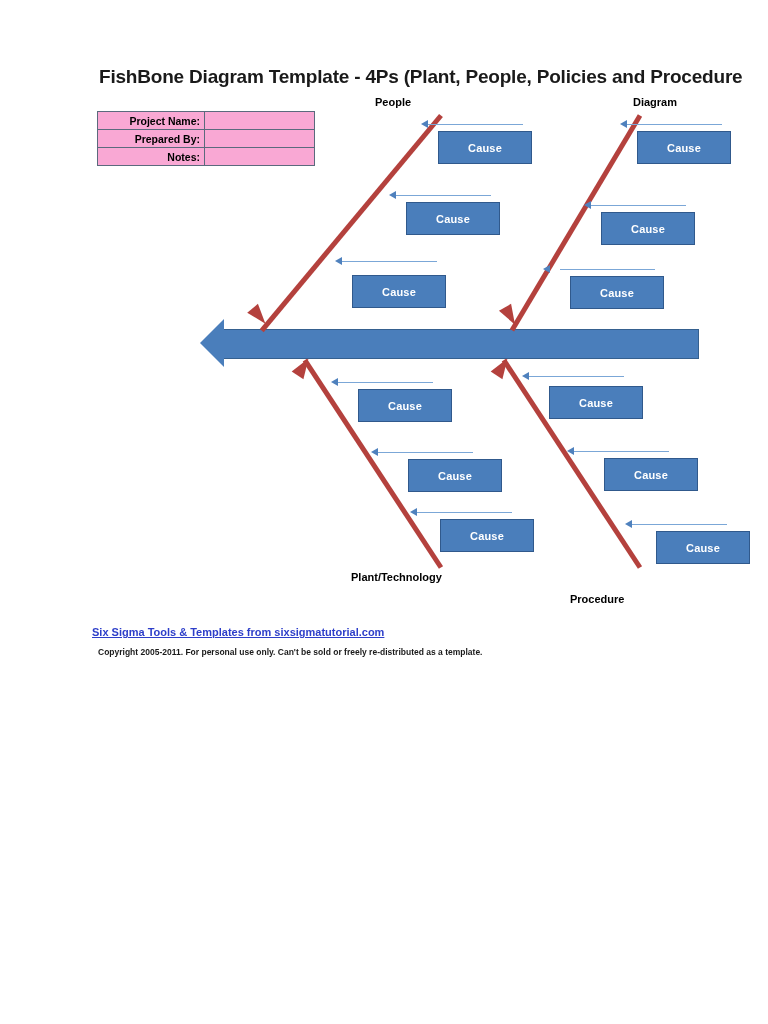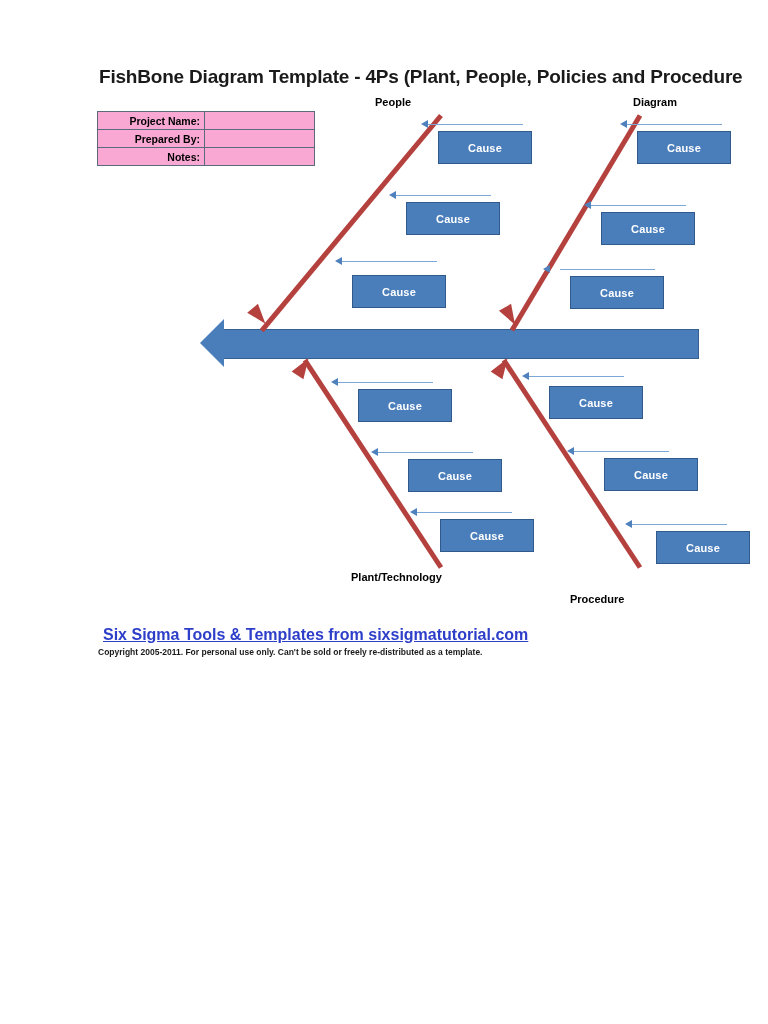--- a/index.html
+++ b/index.html
@@ -148,23 +148,23 @@
     width: 0;
     height: 0;
     border-top: 4px solid transparent;
     border-bottom: 4px solid transparent;
     border-right: 7px solid #4f81bd;
   }
 
   
   .footer-link {
     position: absolute;
-    left: 103px;
+    left: 92px;
     top: 626px;
-    font-size: 16px;
+    font-size: 11px;
     font-weight: bold;
     color: #2d3ec9;
     white-space: nowrap;
   }
   .footer-copy {
     position: absolute;
     left: 98px;
     top: 647px;
     font-size: 8.5px;
     font-weight: bold;

